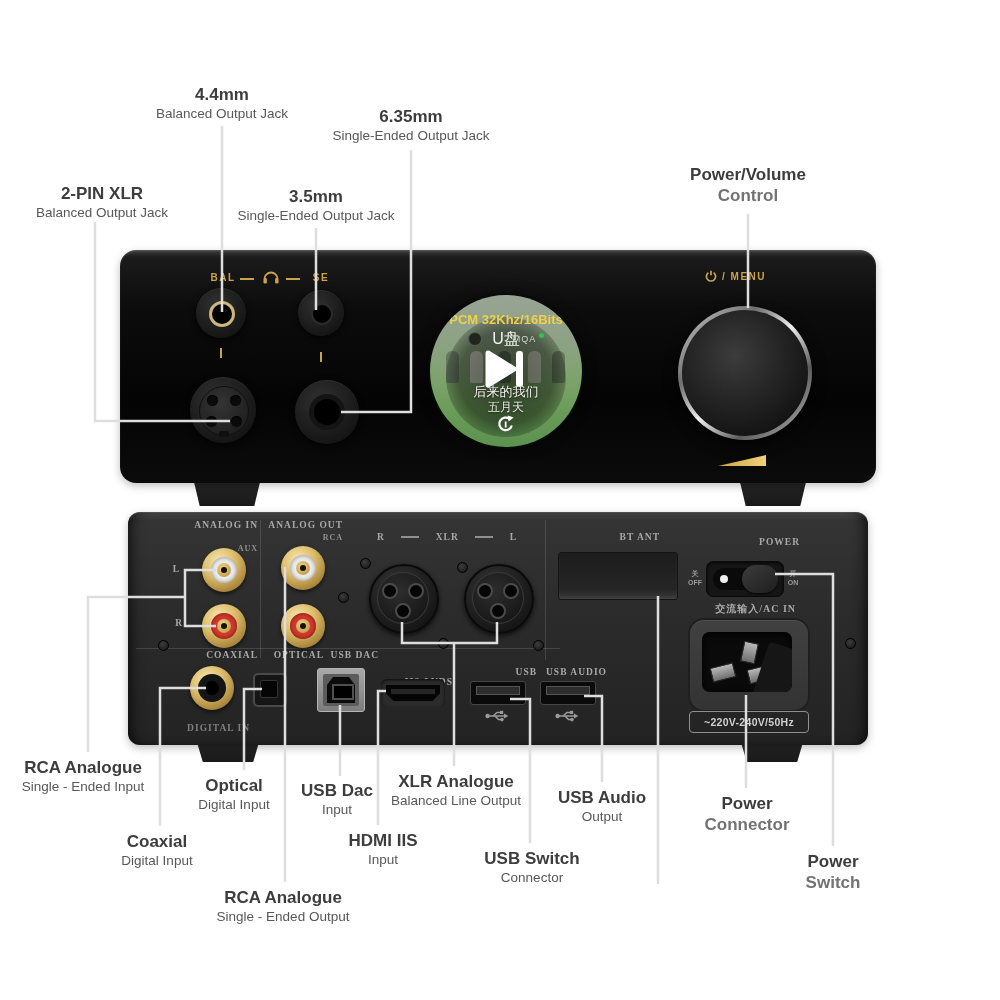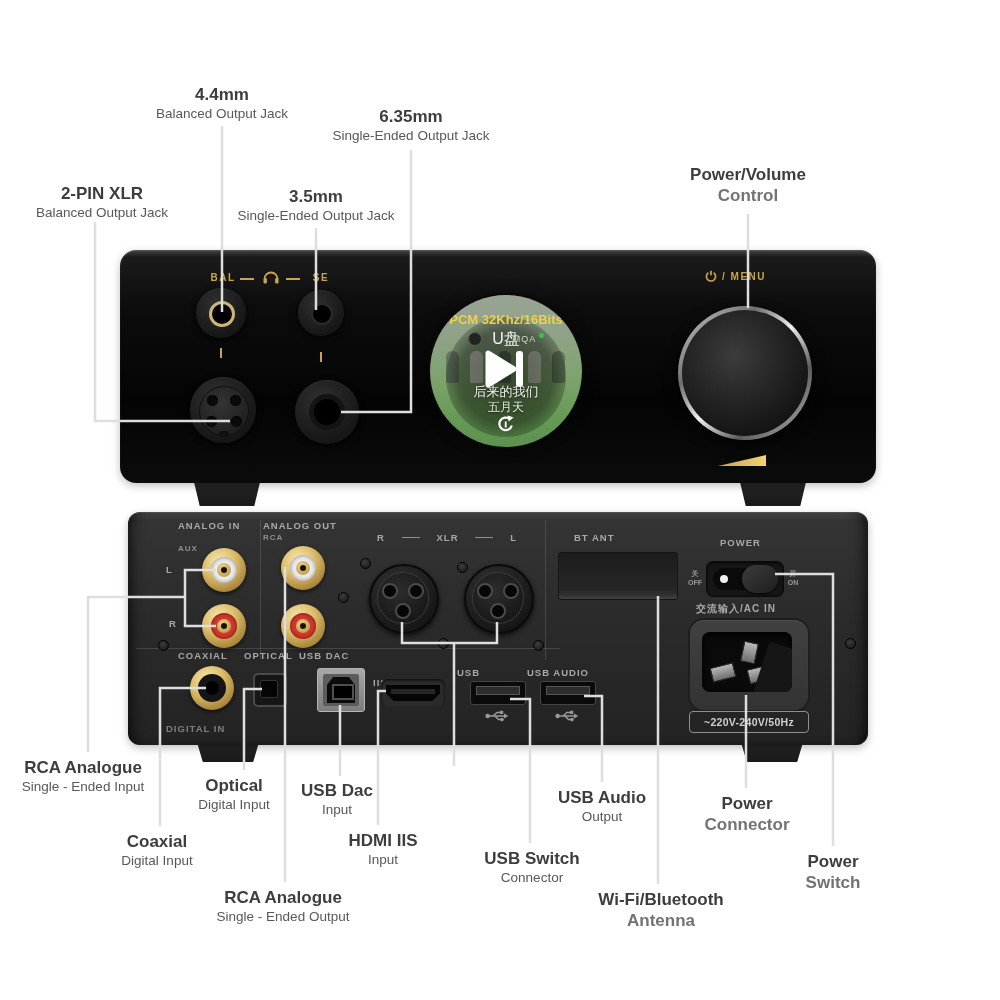--- a/index.html
+++ b/index.html
@@ -53,21 +53,21 @@
   .d-song{top:88px;font-size:13px;color:#f0f1ec;text-shadow:0 1px 2px rgba(0,0,0,.6);text-align:center;}
   .d-artist{top:104px;font-size:12px;color:#e9ebe4;text-shadow:0 1px 2px rgba(0,0,0,.6);}
   .knob{position:absolute;left:558px;top:56px;width:134px;height:134px;border-radius:50%;
         background:linear-gradient(135deg,#d2d2d2 0%,#6f6f6f 30%,#f0f0f0 50%,#5c5c5c 72%,#bdbdbd 100%);
         box-shadow:0 5px 14px rgba(0,0,0,.7);}
   .knob-face{position:absolute;left:4px;top:4px;width:126px;height:126px;border-radius:50%;
         background:radial-gradient(circle at 42% 36%,#3c3c3c 0%,#262626 40%,#141414 75%,#0d0d0d 100%);}
   .wedge{position:absolute;left:598px;top:205px;width:48px;height:11px;
         background:linear-gradient(90deg,#c9a44a,#f2d178);clip-path:polygon(0 100%,100% 0,100% 100%);}
   
-  .rtext{position:absolute;color:#a8a8a8;font-size:9.5px;font-weight:bold;letter-spacing:1px;text-align:left;}
+  .rtext{position:absolute;color:#a8a8a8;font-size:9.5px;font-weight:bold;letter-spacing:1px;text-align:right;font-family:Liberation Serif, serif;}
   .rca{position:absolute;width:44px;height:44px;border-radius:50%;
         background:radial-gradient(circle at 38% 30%,#f6e6ad 0%,#ddbd6b 40%,#a8853a 75%,#6f561d 100%);
         box-shadow:0 2px 4px rgba(0,0,0,.6);}
   .band{position:absolute;left:9px;top:9px;width:26px;height:26px;border-radius:50%;}
   .band.white{background:#ececec;box-shadow:inset 0 0 4px rgba(0,0,0,.45);}
   .band.red{background:#d6372c;box-shadow:inset 0 0 4px rgba(0,0,0,.55);}
   .core{position:absolute;left:15px;top:15px;width:14px;height:14px;border-radius:50%;
         background:radial-gradient(circle at 40% 35%,#ecd189,#b3913f);}
   .hole{position:absolute;left:19px;top:19px;width:6px;height:6px;border-radius:50%;background:#1a1208;}
   .cring{position:absolute;left:8px;top:8px;width:28px;height:28px;border-radius:50%;background:#151515;}
@@ -393,20 +393,24 @@
     <div class="c-sub">Single - Ended Input</div>
   </div>
   <div class="callout" style="left:234px;top:775px;">
     <div class="c-title">Optical</div>
     <div class="c-sub">Digital Input</div>
   </div>
   <div class="callout" style="left:337px;top:780px;">
     <div class="c-title">USB Dac</div>
     <div class="c-sub">Input</div>
   </div>
+  <div class="callout" style="left:456px;top:771px;">
+    <div class="c-title">XLR Analogue</div>
+    <div class="c-sub">Balanced Line Output</div>
+  </div>
   <div class="callout" style="left:602px;top:787px;">
     <div class="c-title">USB Audio</div>
     <div class="c-sub">Output</div>
   </div>
   <div class="callout bold-sub" style="left:747px;top:793px;">
     <div class="c-title">Power</div>
     <div class="c-sub">Connector</div>
   </div>
   <div class="callout" style="left:157px;top:831px;">
     <div class="c-title">Coaxial</div>
@@ -421,18 +425,14 @@
     <div class="c-sub">Connector</div>
   </div>
   <div class="callout bold-sub" style="left:833px;top:851px;">
     <div class="c-title">Power</div>
     <div class="c-sub">Switch</div>
   </div>
   <div class="callout" style="left:283px;top:887px;">
     <div class="c-title">RCA Analogue</div>
     <div class="c-sub">Single - Ended Output</div>
   </div>
-  <div class="callout bold-sub" style="left:661px;top:889px;">
-    <div class="c-title">Wi-Fi/Bluetooth</div>
-    <div class="c-sub">Antenna</div>
-  </div>
 
 </div>
 
 </body></html>

